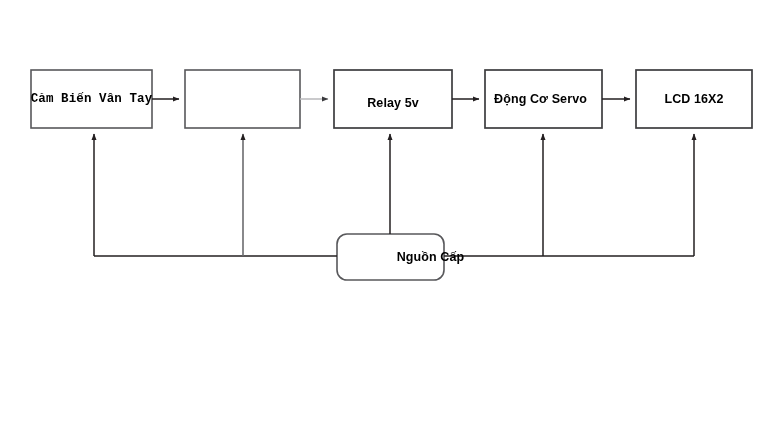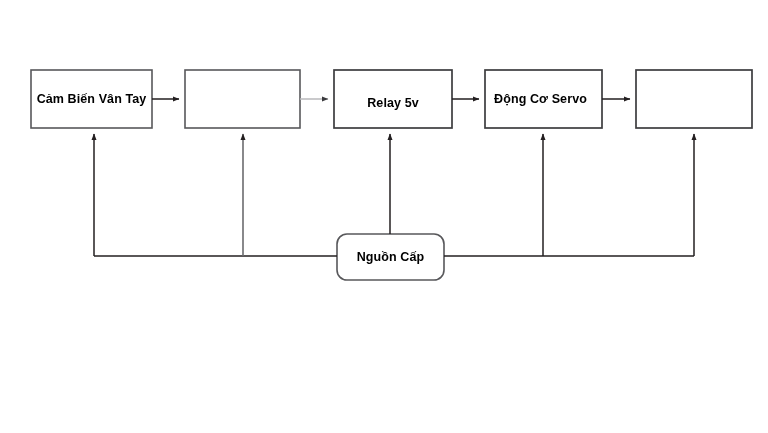--- a/index.html
+++ b/index.html
@@ -75,23 +75,24 @@
 
     <line x1="243" y1="256" x2="243" y2="134" stroke="#6b6b6e" stroke-width="1.6" marker-end="url(#arrow-dark)"></line>
 
     <line x1="390" y1="234" x2="390" y2="134" stroke="#231f20" stroke-width="1.5" marker-end="url(#arrow-dark)"></line>
 
     <line x1="543" y1="256" x2="543" y2="134" stroke="#231f20" stroke-width="1.5" marker-end="url(#arrow-dark)"></line>
 
     <line x1="694" y1="256" x2="694" y2="134" stroke="#231f20" stroke-width="1.5" marker-end="url(#arrow-dark)"></line>
   </svg>
 
-  <div class="node-label" style="left:31px; top:70px; width:121px; height:58px;">Cảm Biến Vân Tay</div>
+  <div class="node-label" style="left:31px; top:70px; width:121px; height:58px;font-family:Liberation Mono, monospace;">Cảm Biến Vân Tay</div>
 
 
   <div class="node-label" style="left:334px; top:70px; width:118px; height:66px;">Relay 5v</div>
 
   <div class="node-label" style="left:485px; top:70px; width:111px; height:58px;">Động Cơ Servo</div>
 
+  <div class="node-label" style="left:636px; top:70px; width:116px; height:58px;">LCD 16X2</div>
 
-  <div class="node-label" style="left:337px; top:234px; width:107px; height:46px;">Nguồn Cấp</div>
+  <div class="node-label" style="left:337px; top:234px; width:107px; height:46px;padding-left:40px;">Nguồn Cấp</div>
 
 </div>
 
 </body></html>

